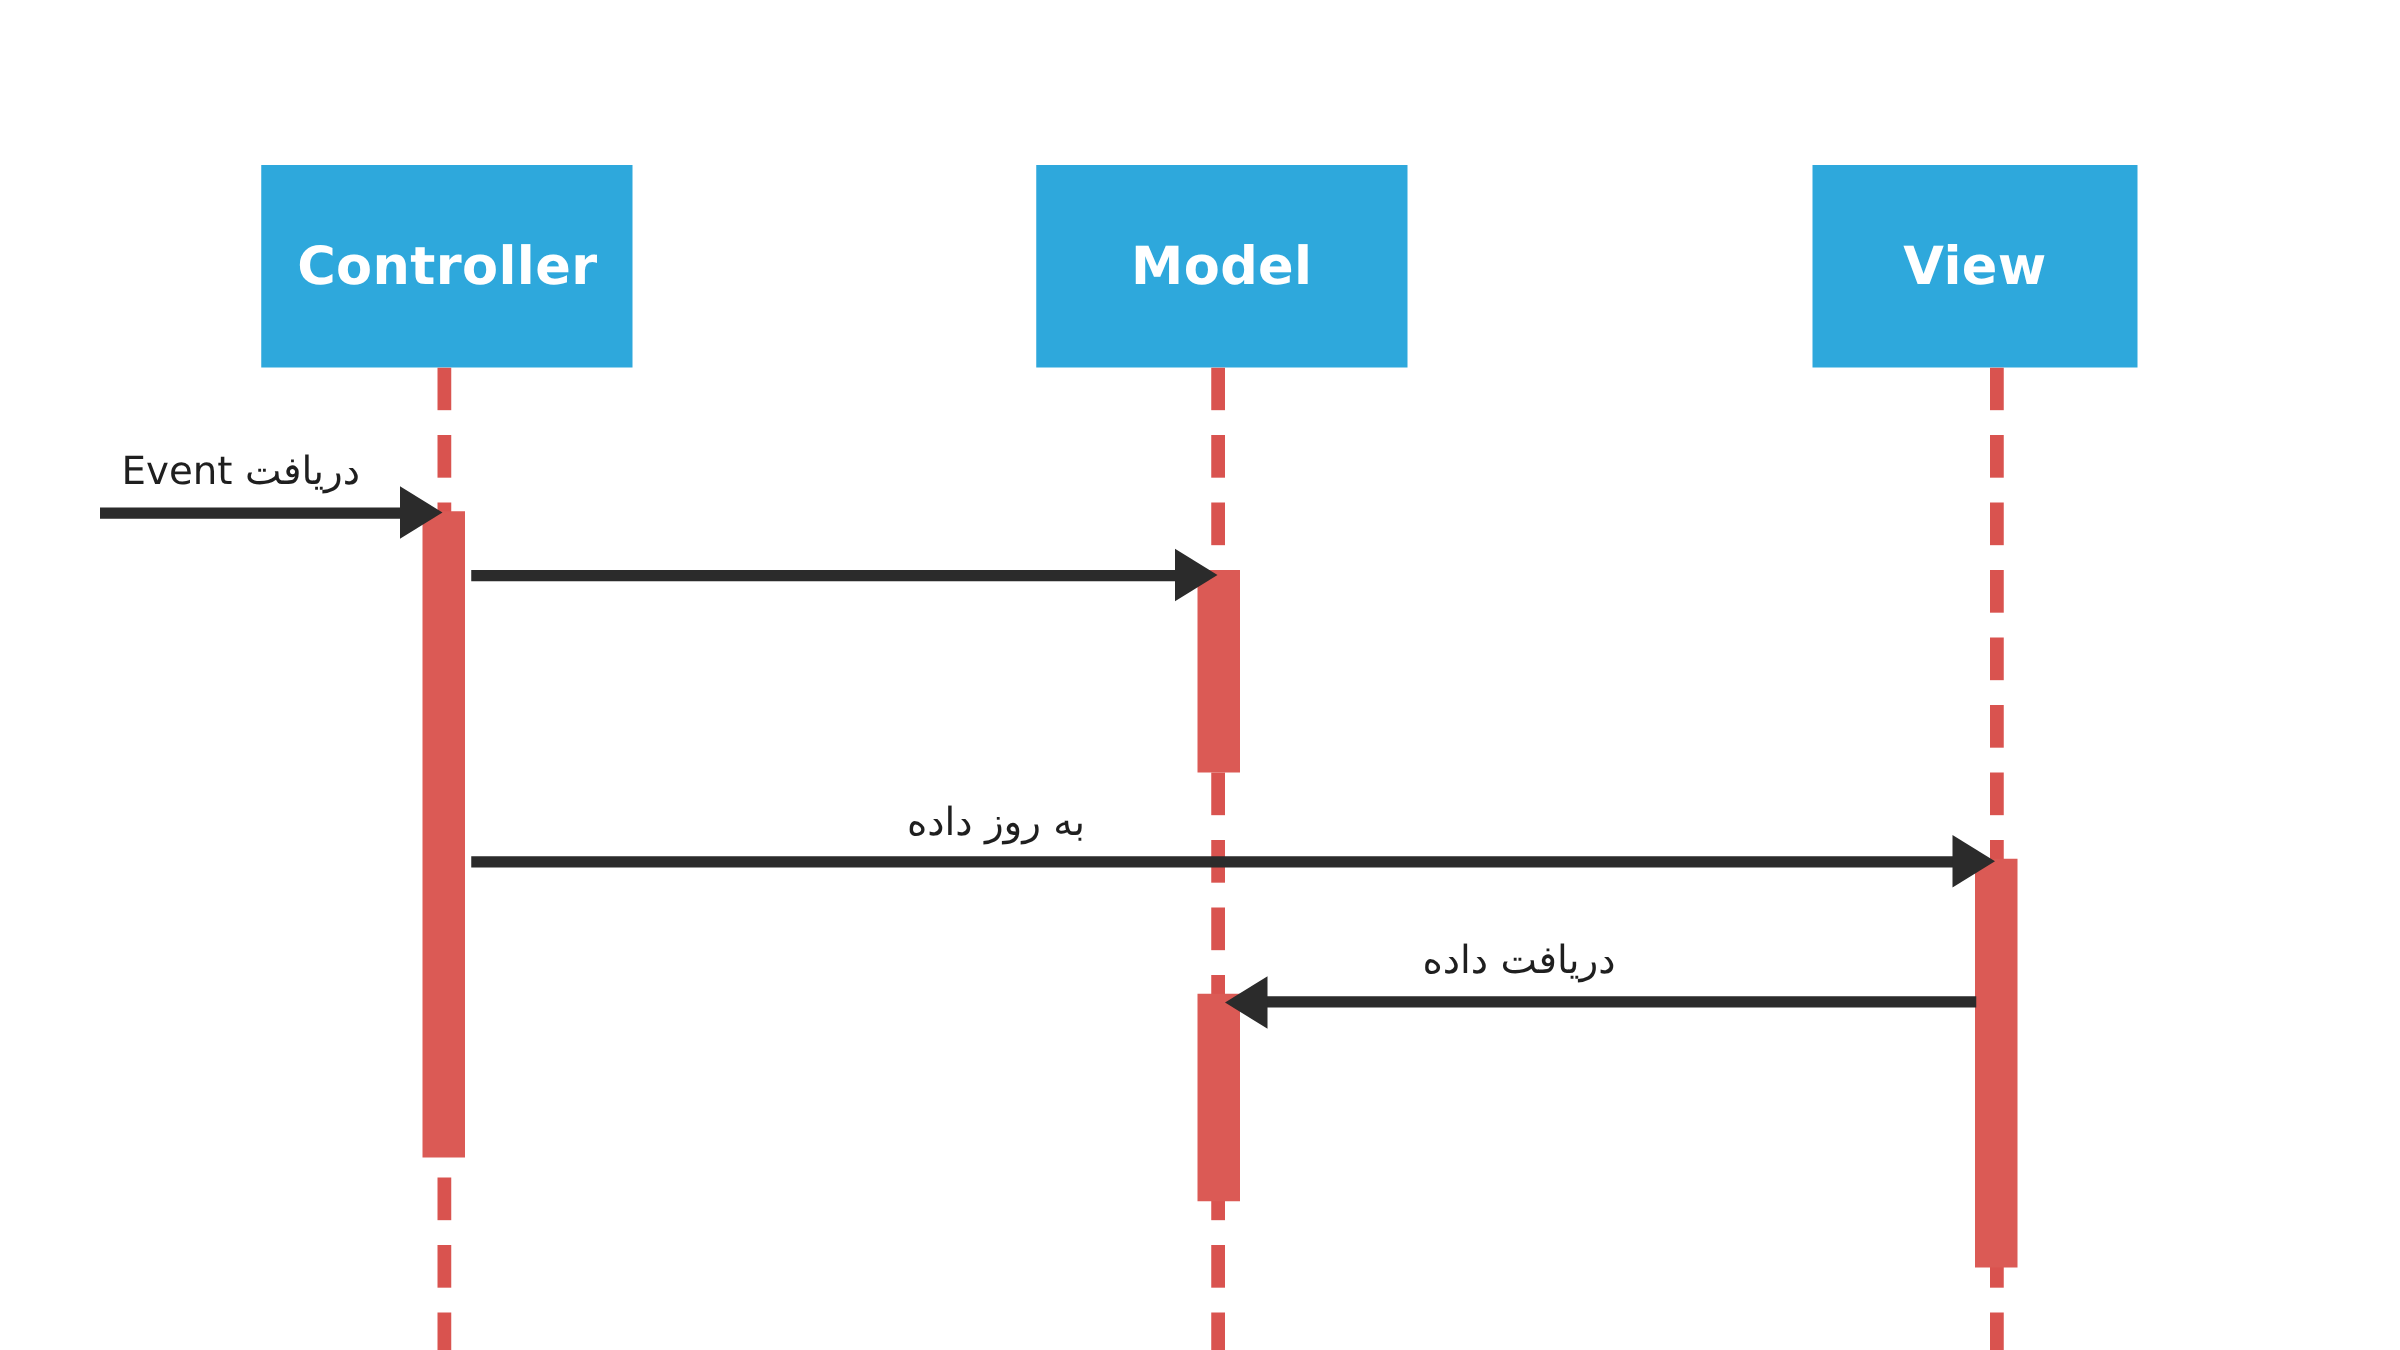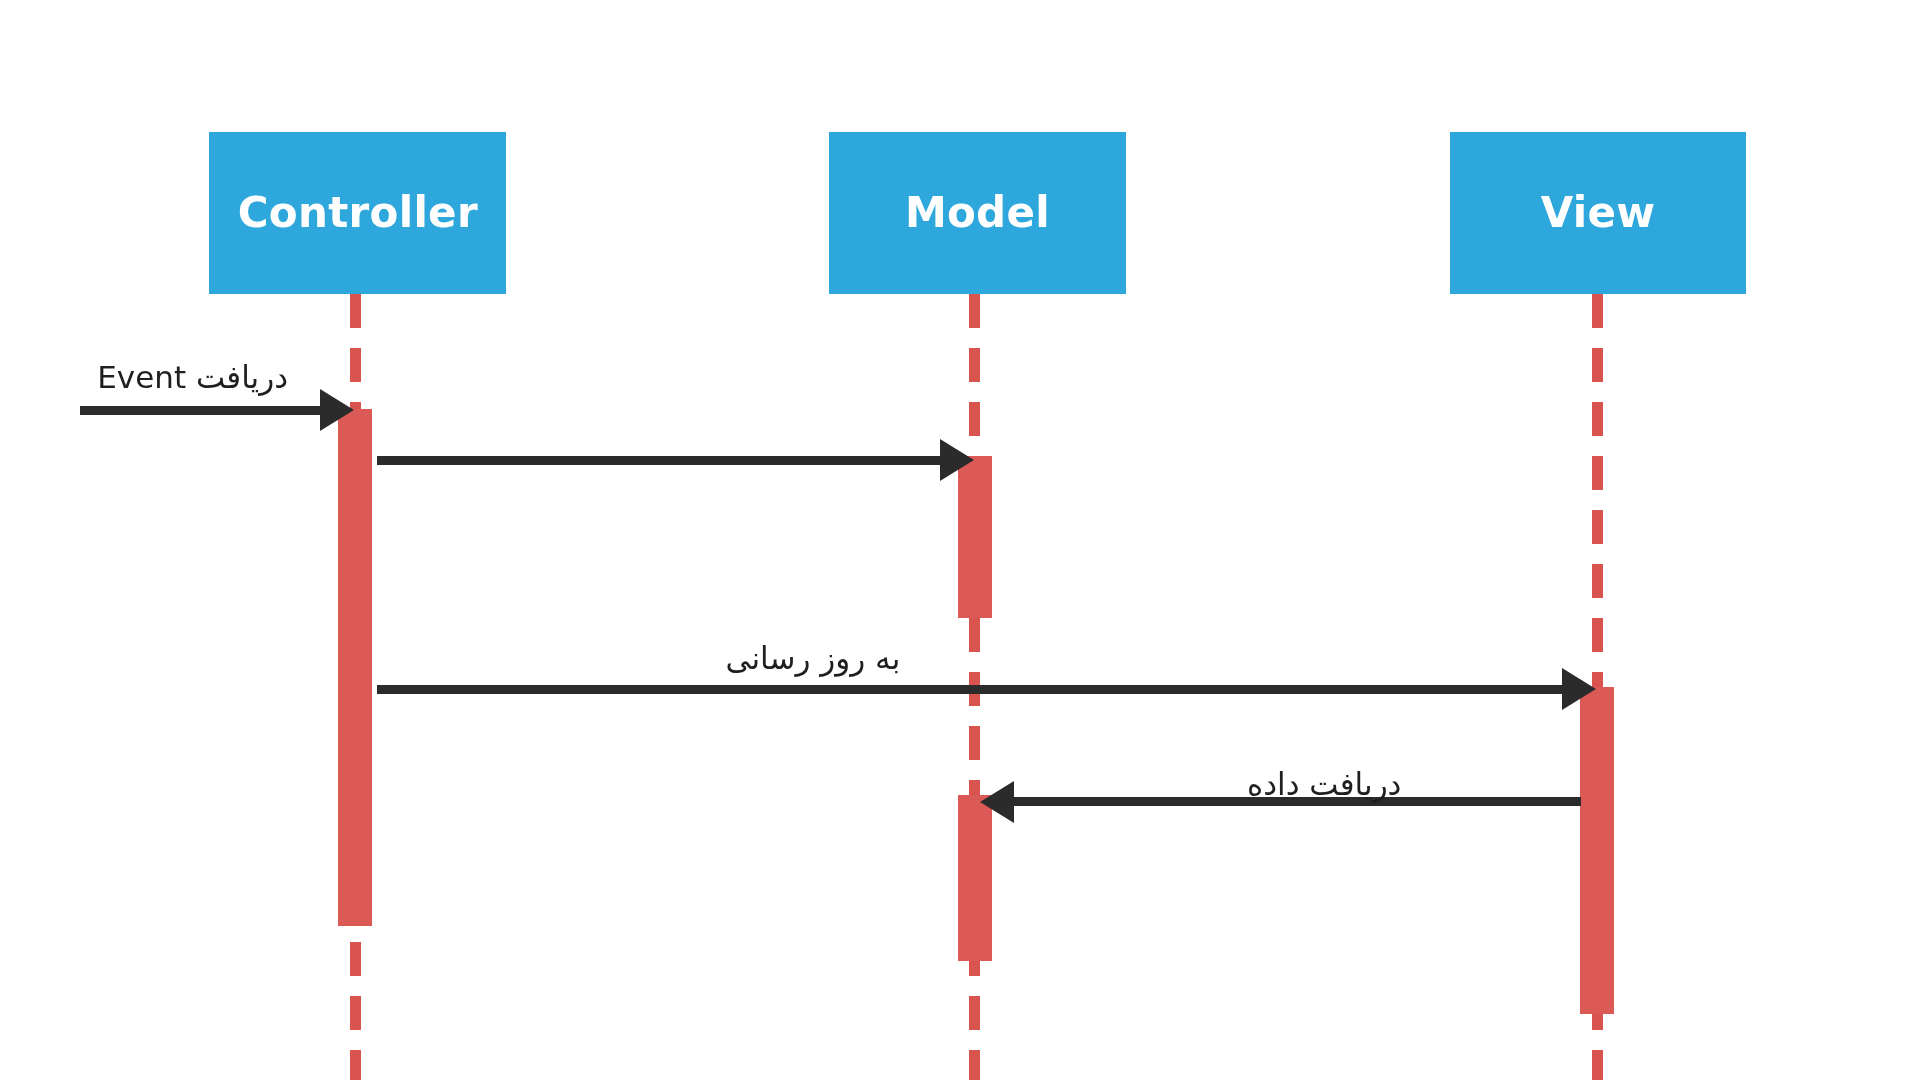--- a/index.html
+++ b/index.html
@@ -92,21 +92,21 @@
 <div id="canvas">
 
   <div class="participant-box" id="box-controller" style="left: 209.455px; top: 132.156px; width: 296.727px; height: 162.078px;">
     <span class="participant-label">Controller</span>
   </div>
 
   <div class="participant-box" id="box-model" style="left: 829.091px; top: 132.156px; width: 296.727px; height: 162.078px;">
     <span class="participant-label">Model</span>
   </div>
 
-  <div class="participant-box" id="box-view" style="left: 1449.97px; top: 132.156px; width: 296px; height: 162.078px;">
+  <div class="participant-box" id="box-view" style="left: 1449.97px; top: 132.156px; width: 260px; height: 162.078px;">
     <span class="participant-label">View</span>
   </div>
 
   <div class="lifeline" id="lifeline-controller" style="left: 349.825px; top: 294.234px; height: 797.922px;"></div>
   <div class="lifeline" id="lifeline-model" style="left: 969.461px; top: 294.234px; height: 797.922px;"></div>
   <div class="lifeline" id="lifeline-view" style="left: 1591.59px; top: 294.234px; height: 797.922px;"></div>
 
   <div class="activation" id="act-0" style="left: 338.325px; top: 408.935px; height: 517.403px;"></div>
   <div class="activation" id="act-1" style="left: 957.961px; top: 456.312px; height: 162.078px;"></div>
   <div class="activation" id="act-2" style="left: 957.961px; top: 795.429px; height: 165.818px;"></div>
@@ -114,19 +114,19 @@
 
   <div class="msg-line" id="msgline-0" style="left: 79.7922px; width: 246.286px; top: 405.682px;"></div>
   <div class="msg-head right" id="msghead-0" style="left: 320.078px; top: 389.182px;"></div>
   <div class="msg-label" id="msglabel-0" style="left: 97.2468px; top: 360.312px;">دریافت Event</div>
 
   <div class="msg-line" id="msgline-1" style="left: 376.519px; width: 569.195px; top: 455.552px;"></div>
   <div class="msg-head right" id="msghead-1" style="left: 939.714px; top: 439.052px;"></div>
 
   <div class="msg-line" id="msgline-2" style="left: 376.519px; width: 1191.32px; top: 684.955px;"></div>
   <div class="msg-head right" id="msghead-2" style="left: 1561.84px; top: 668.455px;"></div>
-  <div class="msg-label" id="msglabel-2" style="left: 725.61px; top: 640.831px;">به روز رسانی</div>
+  <div class="msg-label" id="msglabel-2" style="left: 725.61px; top: 640.831px;">به روز داده</div>
 
   <div class="msg-line" id="msgline-3" style="left: 1007.95px; width: 572.935px; top: 797.162px;"></div>
   <div class="msg-head left" id="msghead-3" style="left: 979.948px; top: 780.662px;"></div>
-  <div class="msg-label" id="msglabel-3" style="left: 1247px; top: 750.545px; margin-top: 16px;">دریافت داده</div>
+  <div class="msg-label" id="msglabel-3" style="left: 1138px; top: 750.545px;">دریافت داده</div>
 
 </div>
 
 </body></html>

